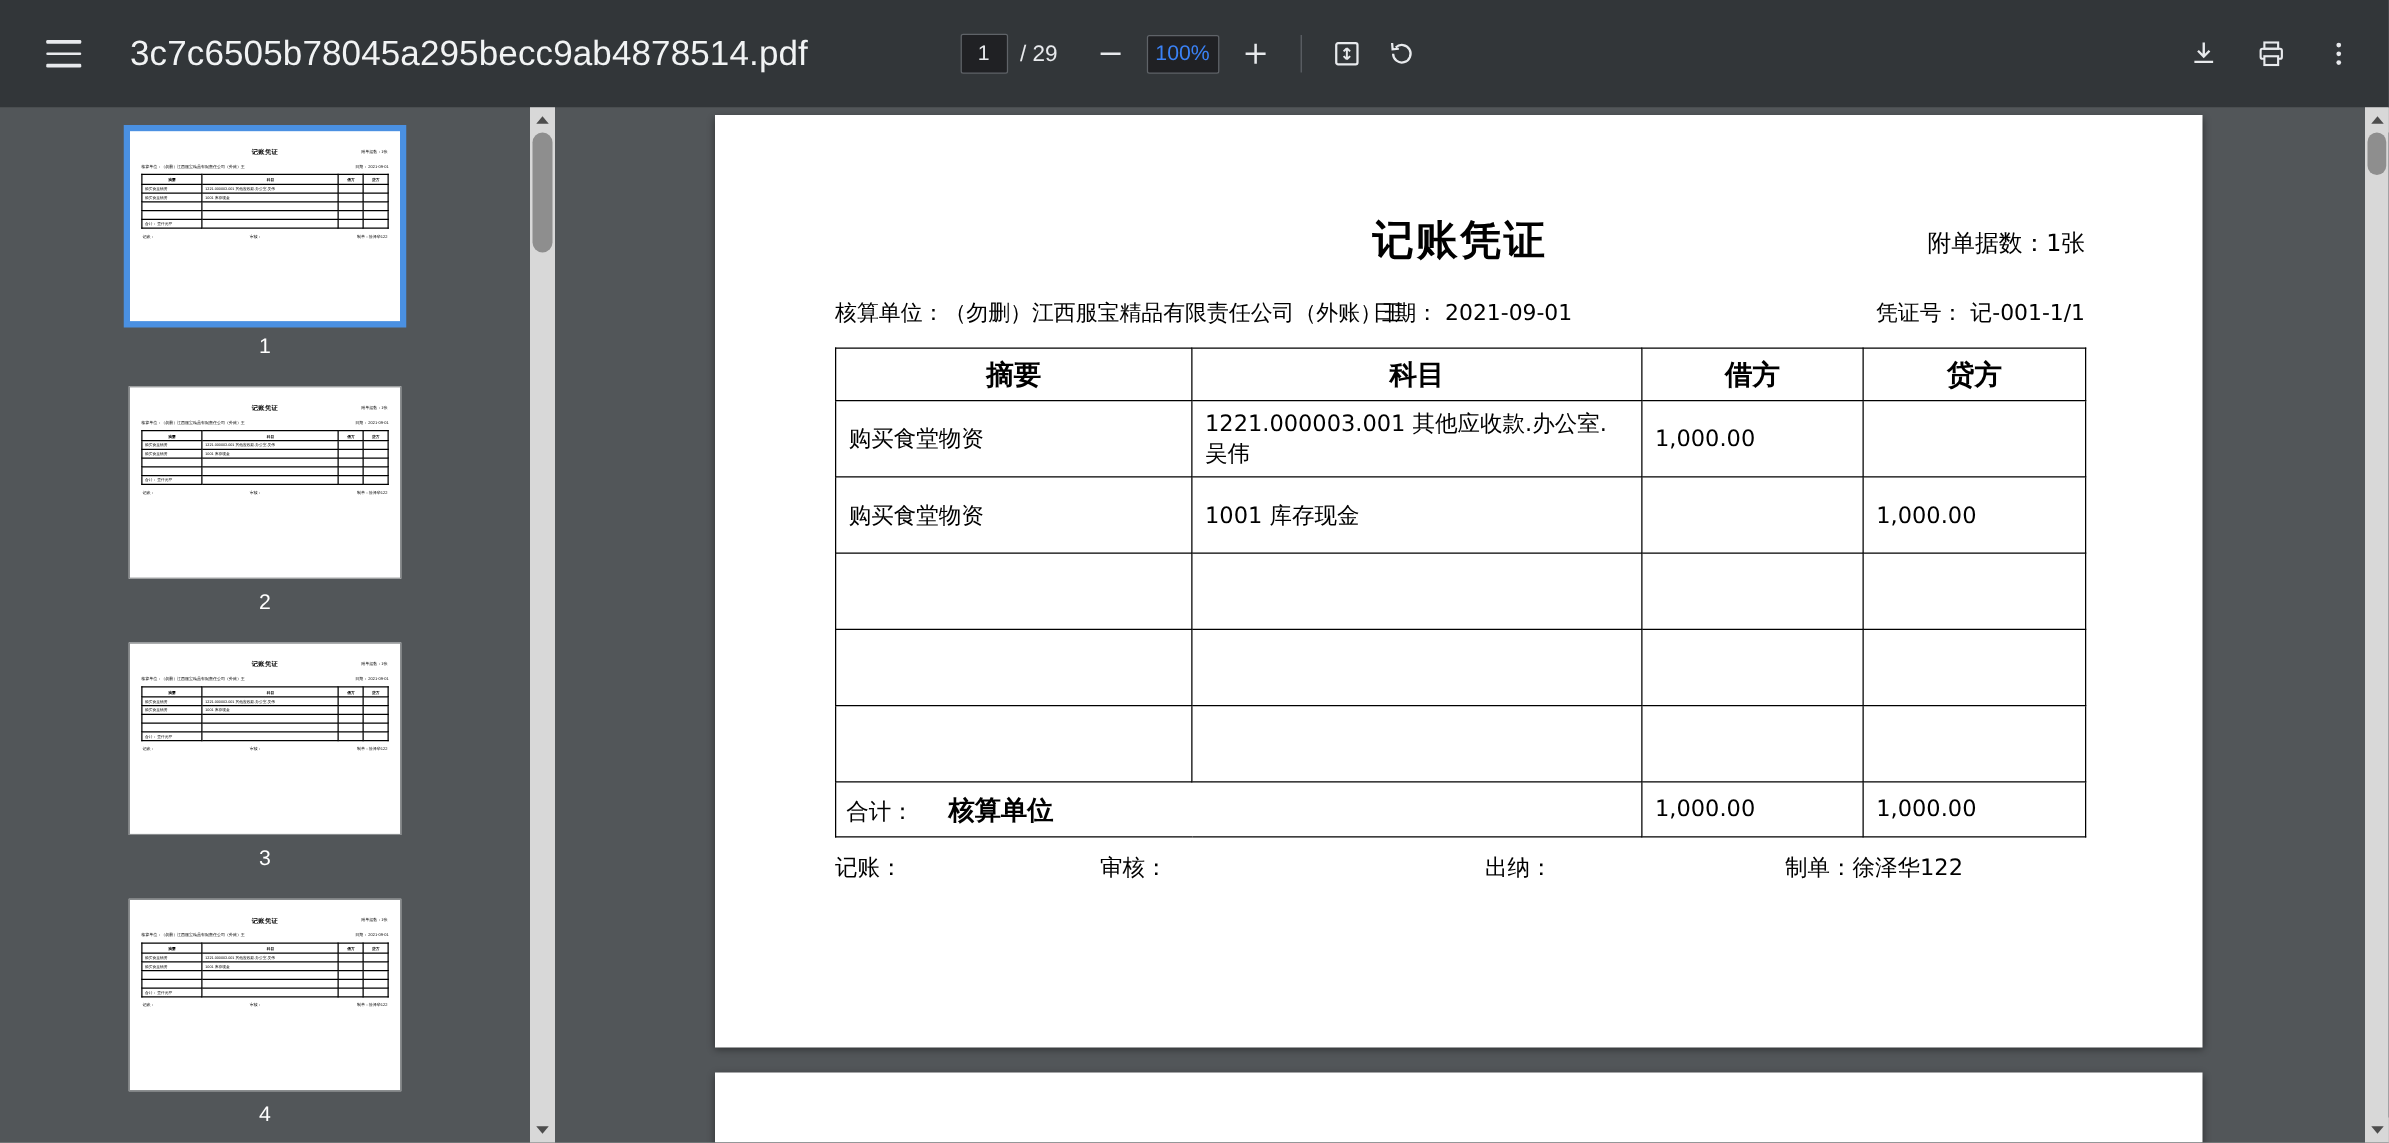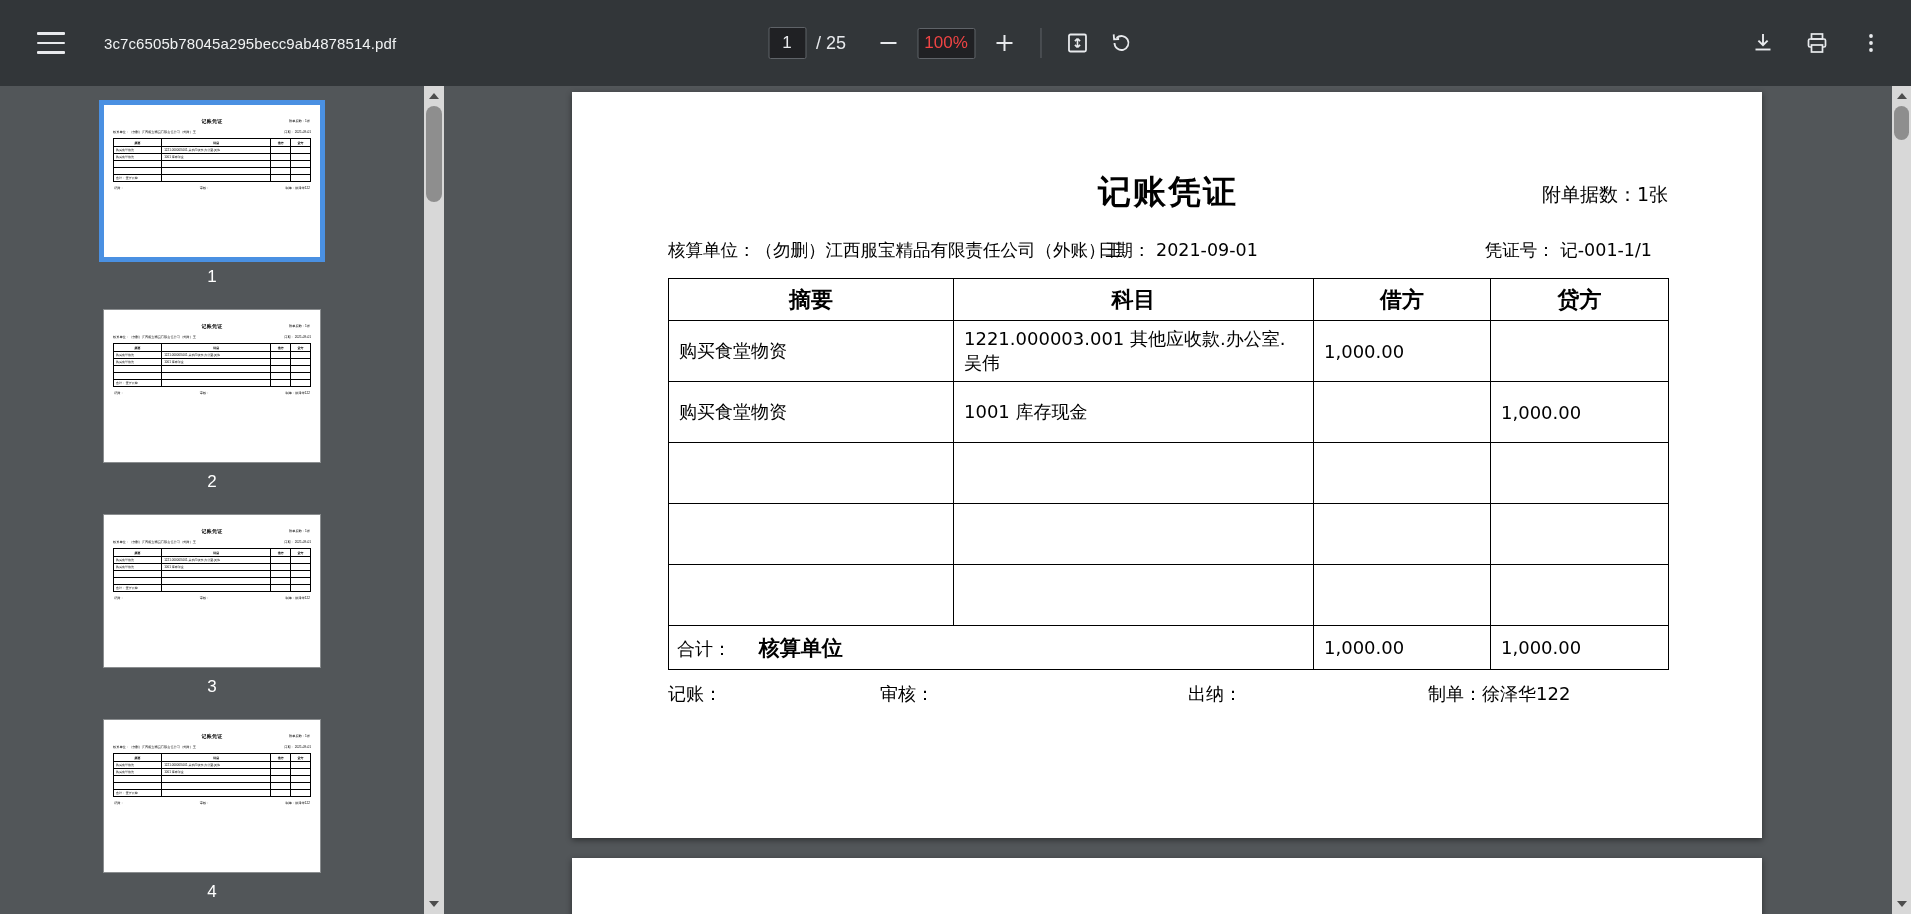--- a/index.html
+++ b/index.html
@@ -25,21 +25,21 @@
     width: 50px; height: 50px; margin-left: 26px;
     display: flex; flex-direction: column; justify-content: center; align-items: center;
     cursor: pointer; border-radius: 4px;
   }
   .hamburger span {
     display: block; width: 28px; height: 2.6px; background: #e8eaed; margin: 3.4px 0;
     border-radius: 1px;
   }
   .doc-title {
     margin-left: 28px;
-    font-size: 15px;
+    font-size: 28px;
     color: #f1f3f4;
     white-space: nowrap;
     letter-spacing: 0.1px;
   }
   .tb-center {
     position: absolute; left: 50%; transform: translateX(-50%);
     display: flex; align-items: center; gap: 0px; height: 86px;
   }
   .page-box {
     width: 38px; height: 32px;
@@ -62,21 +62,21 @@
     border-radius: 50%;
     cursor: pointer;
     color: #e8eaed;
     user-select: none;
   }
   .zoom-val {
     min-width: 58px; height: 31px;
     background: #202124;
     border: 1px solid #5f6368;
     border-radius: 2px;
-    font-size: 17px; color: #ef4444;
+    font-size: 17px; color: #3b82f6;
     display: flex; align-items: center; justify-content: center;
     margin: 0 7px;
   }
   .divider {
     width: 1px; height: 30px; background: #5f6368; margin: 0 14px;
   }
   .tb-right {
     position: absolute; right: 18px;
     display: flex; align-items: center; gap: 10px;
   }
@@ -184,21 +184,21 @@
     font-size: 19px; color: #000;
     font-family: "DejaVu Sans", sans-serif;
   }
   .doc-meta {
     position: relative; height: 34px; margin-top: 16px;
     font-size: 17.5px; color: #000;
     font-family: "DejaVu Sans", sans-serif;
   }
   .doc-meta .unit { position: absolute; left: 0; top: 0; }
   .doc-meta .date { position: absolute; left: 430px; top: 0; }
-  .doc-meta .vnum { position: absolute; right: 16px; top: 0; }
+  .doc-meta .vnum { position: absolute; right: 0; top: 0; }
 
   table.voucher {
     border-collapse: collapse;
     width: 1000px;
     margin-top: 6px;
     table-layout: fixed;
   }
   table.voucher td, table.voucher th {
     border: 1px solid #000;
     font-family: "DejaVu Sans", sans-serif;
@@ -252,21 +252,21 @@
       <div class="hamburger">
         <span></span>
           <span></span>
           <span></span>
       </div>
       <div class="doc-title">3c7c6505b78045a295becc9ab4878514.pdf</div>
     </div>
 
     <div class="tb-center">
       <input class="page-box" value="1" style="">
-      <div class="page-total">/ 25</div>
+      <div class="page-total">/ 29</div>
 
       <div class="tb-btn">
         <svg class="icon-svg" width="22" height="22" viewBox="0 0 22 22">
           <rect x="3" y="10" width="16" height="2" fill="#e8eaed"></rect>
         </svg>
       </div>
       <div class="zoom-val">100%</div>
       <div class="tb-btn">
         <svg class="icon-svg" width="22" height="22" viewBox="0 0 22 22">
           <rect x="3" y="10" width="16" height="2" fill="#e8eaed"></rect>

